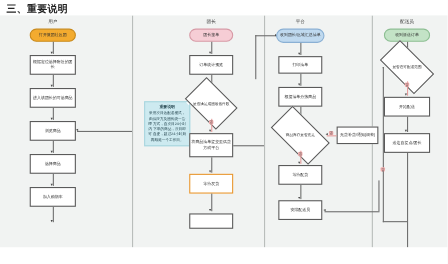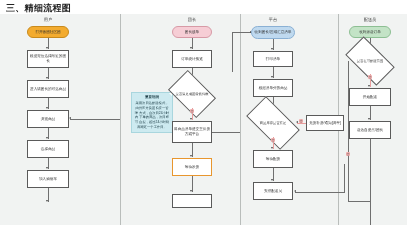--- a/index.html
+++ b/index.html
@@ -109,21 +109,21 @@
     border-radius: 1px;
     transform: translateX(-50%);
     white-space: nowrap;
   }
 </style>
 </head>
 <body>
 
 <div id="root">
 
-  <div id="title">三、精细流程图</div>
+  <div id="title">三、重要说明</div>
 
   <div id="canvas">
 
     <div class="lane-divider" style="left:120px"></div>
     <div class="lane-divider" style="left:240px"></div>
     <div class="lane-divider" style="left:338px"></div>
 
     <div class="lane-header" style="left:48px; top:3px">用户</div>
     <div class="lane-header" style="left:192px; top:3px">团长</div>
     <div class="lane-header" style="left:273px; top:3px">平台</div>

